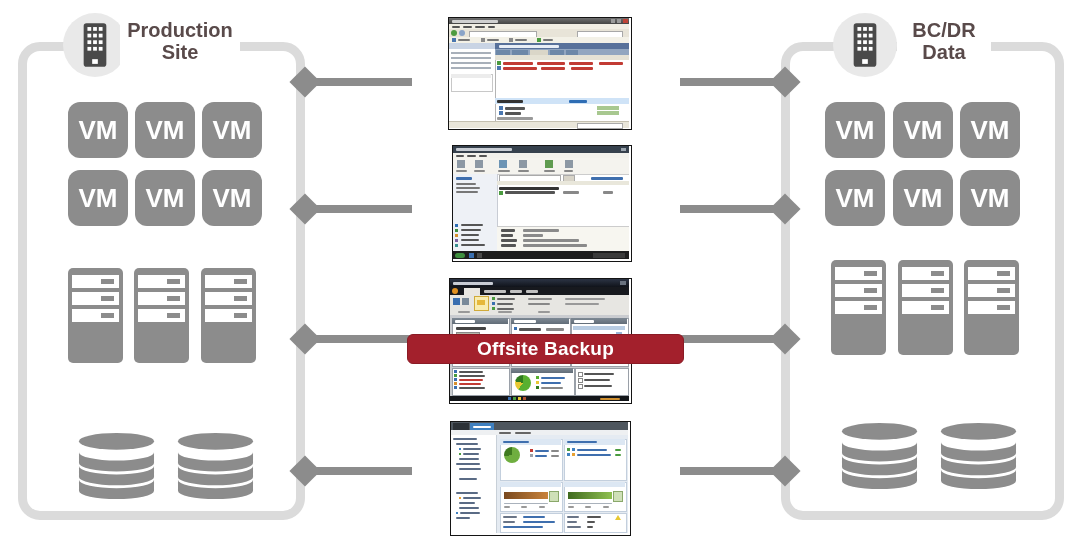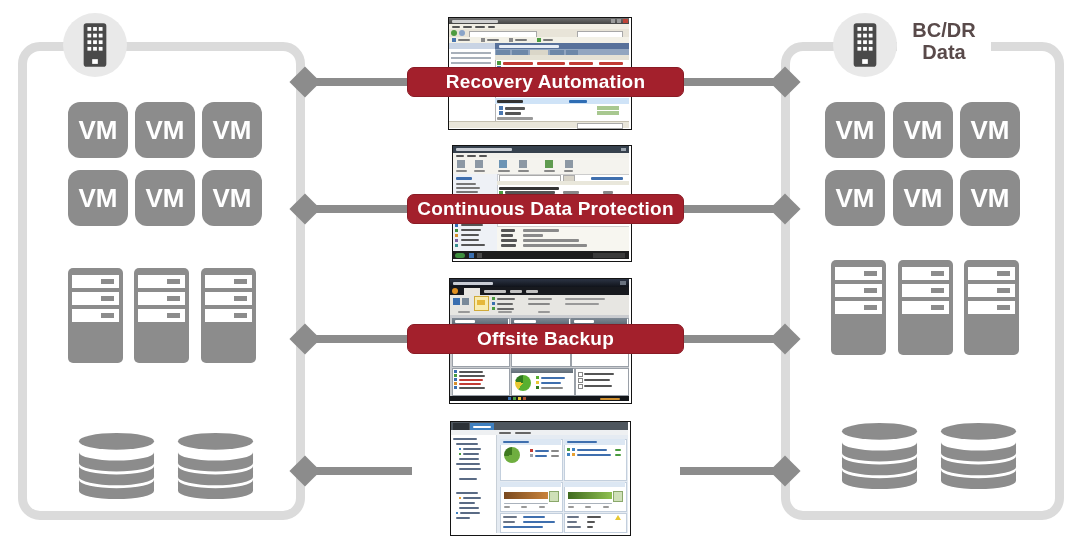--- a/index.html
+++ b/index.html
@@ -64,20 +64,21 @@
         <rect x="10" y="18" width="4" height="4"></rect>
           <rect x="16" y="18" width="4" height="4"></rect>
           <rect x="22" y="18" width="4" height="4"></rect>
         <rect x="10" y="25" width="4" height="4"></rect>
           <rect x="16" y="25" width="4" height="4"></rect>
           <rect x="22" y="25" width="4" height="4"></rect>
         <rect x="15" y="38" width="6" height="5"></rect>
       </g>
     </svg>
   </div>
+  <div class="site-title" style="left:120px;top:17px;width:112px;">Production Site</div>
 
   <div class="vm" style="left:68px;top:102px;">
       <span>VM</span>
     </div>
   <div class="vm" style="left:135px;top:102px;">
       <span>VM</span>
     </div>
   <div class="vm" style="left:202px;top:102px;">
       <span>VM</span>
     </div>
@@ -493,23 +494,17 @@
     <i class="x" style="left:113px;top:91px;width:61px;height:18px;background:#fff;border:1px solid #C3CFDD;"></i>
     <i class="l" style="left:116px;top:94px;width:12px;height:2px;background:#6A7587;"></i>
     <i class="l" style="left:136px;top:94px;width:14px;height:2px;background:#555;"></i>
     <i class="x" style="left:164px;top:93px;width:0;height:0;border-left:3px solid transparent;border-right:3px solid transparent;border-bottom:5px solid #E8C832;"></i>
     <i class="l" style="left:116px;top:99px;width:10px;height:2px;background:#6A7587;"></i>
     <i class="l" style="left:136px;top:99px;width:8px;height:2px;background:#555;"></i>
     <i class="l" style="left:116px;top:104px;width:14px;height:2px;background:#6A7587;"></i>
     <i class="l" style="left:136px;top:104px;width:6px;height:2px;background:#555;"></i>
   </div>
 
-  <div class="banner" style="top:67px;">
-      <span>Recovery Automation</span>
-    </div>
-  <div class="banner" style="top:194px;">
-      <span>Continuous Data Protection</span>
-    </div>
-  <div class="banner" style="top:324px;">
+  <div class="banner" style="top:334px;border-radius:6px;">
       <span>Offsite Backup</span>
     </div>
 
 </div>
 
 </body></html>

